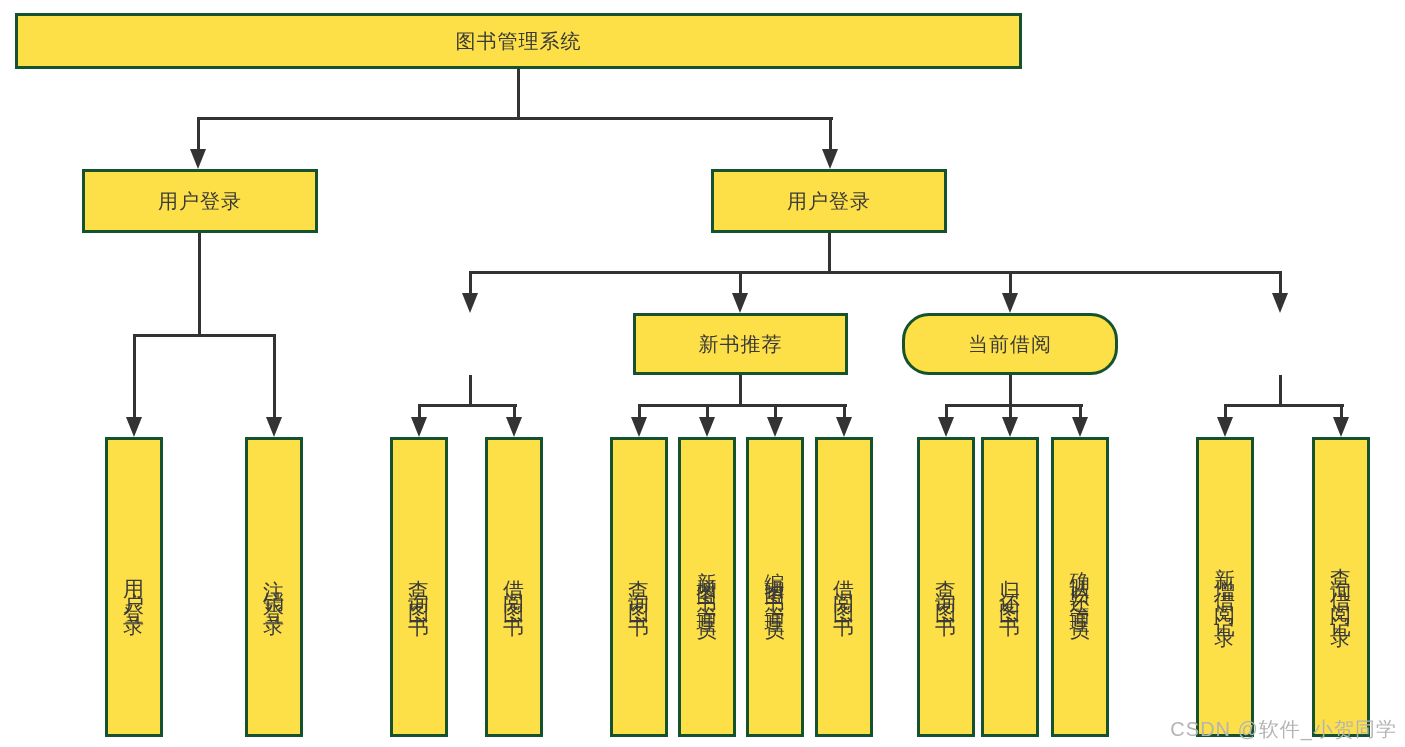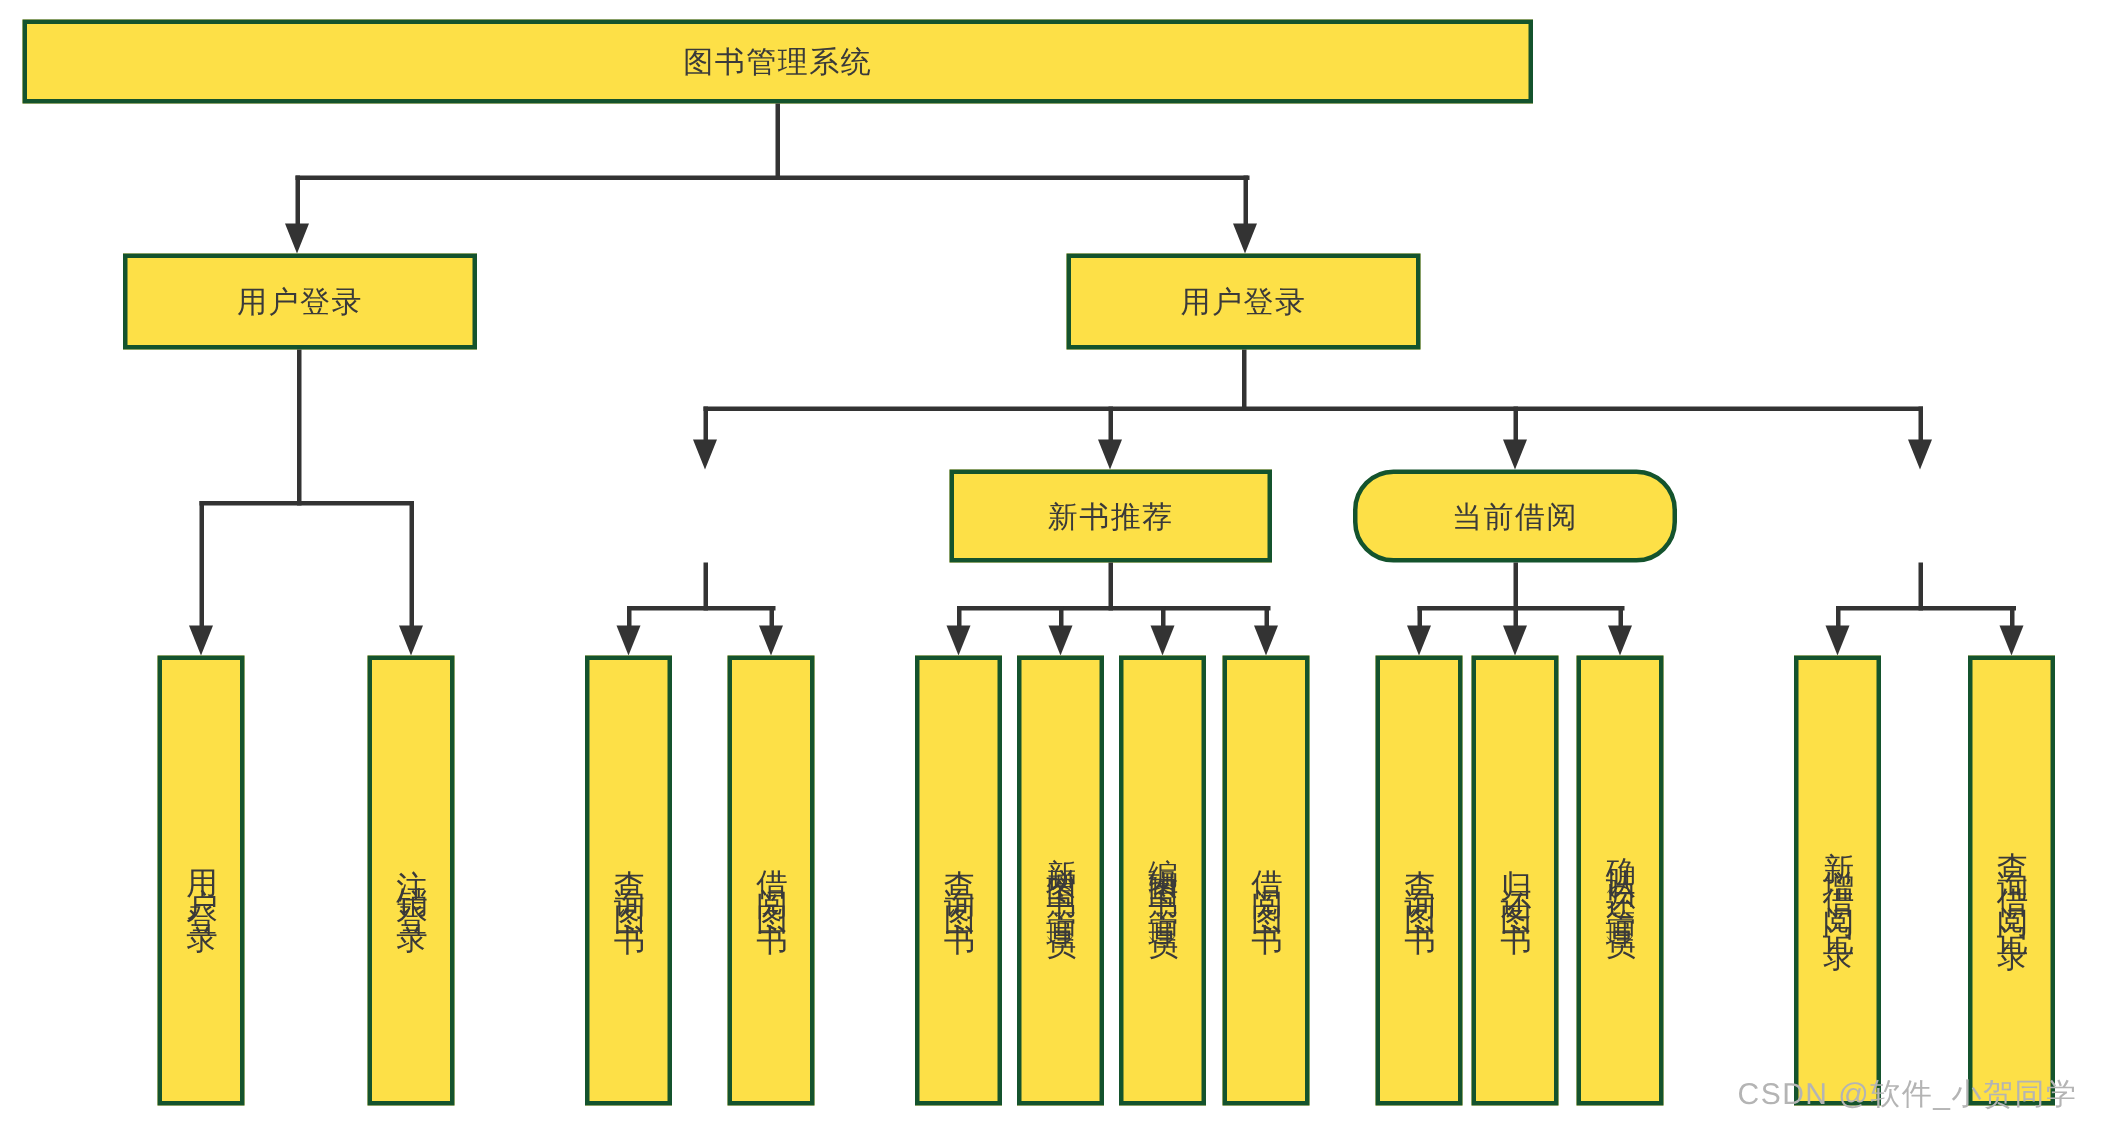--- a/index.html
+++ b/index.html
@@ -36,21 +36,21 @@
   .hl{height:3px;}
   .ar{
     position:absolute;
     width:0;height:0;
     border-left:8px solid transparent;
     border-right:8px solid transparent;
     border-top:20px solid #333333;
   }
   #watermark{
     position:absolute;
-    right:20px;bottom:4px;
+    right:8px;bottom:4px;
     font-size:20px;
     color:#b4b4b4;
     letter-spacing:1px;
     z-index:10;
     margin-left:40px;
   }
 </style>
 </head>
 <body>
 

